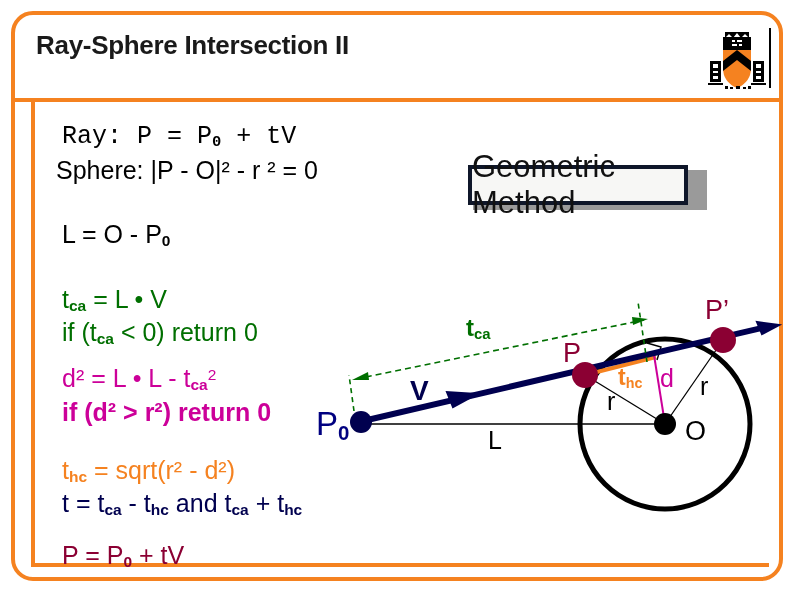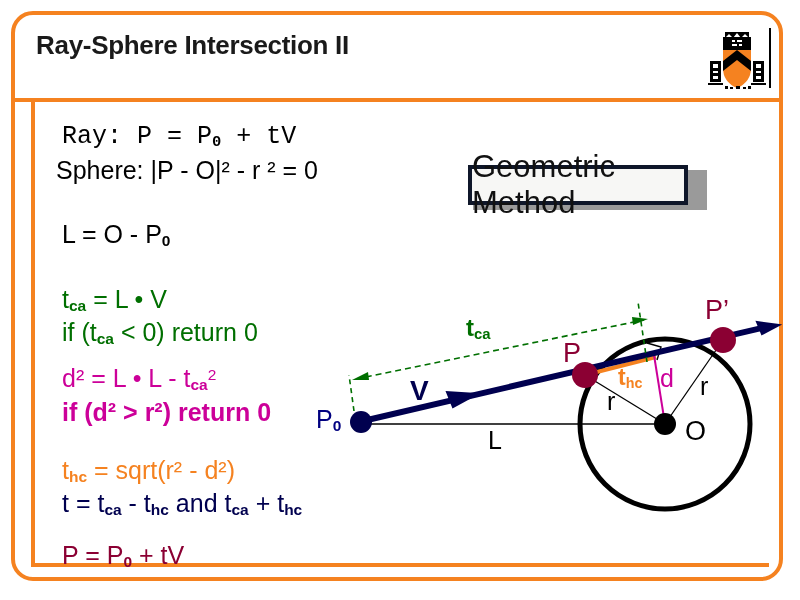--- a/index.html
+++ b/index.html
@@ -262,21 +262,21 @@
     <line x1="356" y1="379" x2="644" y2="320" stroke="#006f00" stroke-width="1.6" stroke-dasharray="6,4"></line>
     <path d="M352 380 L368 372 L369 380 Z" fill="#006f00"></path>
     <path d="M648 319 L632 317 L633 325 Z" fill="#006f00"></path>
 
     <circle cx="361" cy="422" r="11" fill="#00004f"></circle>
     <circle cx="585" cy="375" r="13" fill="#8b0033"></circle>
     <circle cx="723" cy="340" r="13" fill="#8b0033"></circle>
     <circle cx="665" cy="424" r="11" fill="#000000"></circle>
   </svg>
 
-  <div class="dlabel" style="left:316px; top:407px; font-size:25px; color:#000080;">
+  <div class="dlabel" style="left:316px; top:407px; font-size:33px; color:#000080;">
     <span>P</span><sub>0</sub>
   </div>
 
   <div class="dlabel" style="left:410px; top:377px; font-size:28px; font-weight:bold; color:#00004f;">V</div>
 
   <div class="dlabel" style="left:488px; top:428px; font-size:25px; color:#000000;">L</div>
 
   <div class="dlabel" style="left:466px; top:316px; font-size:24px; font-weight:bold; color:#006f00;">
     <span>t</span><sub>ca</sub>
   </div>

